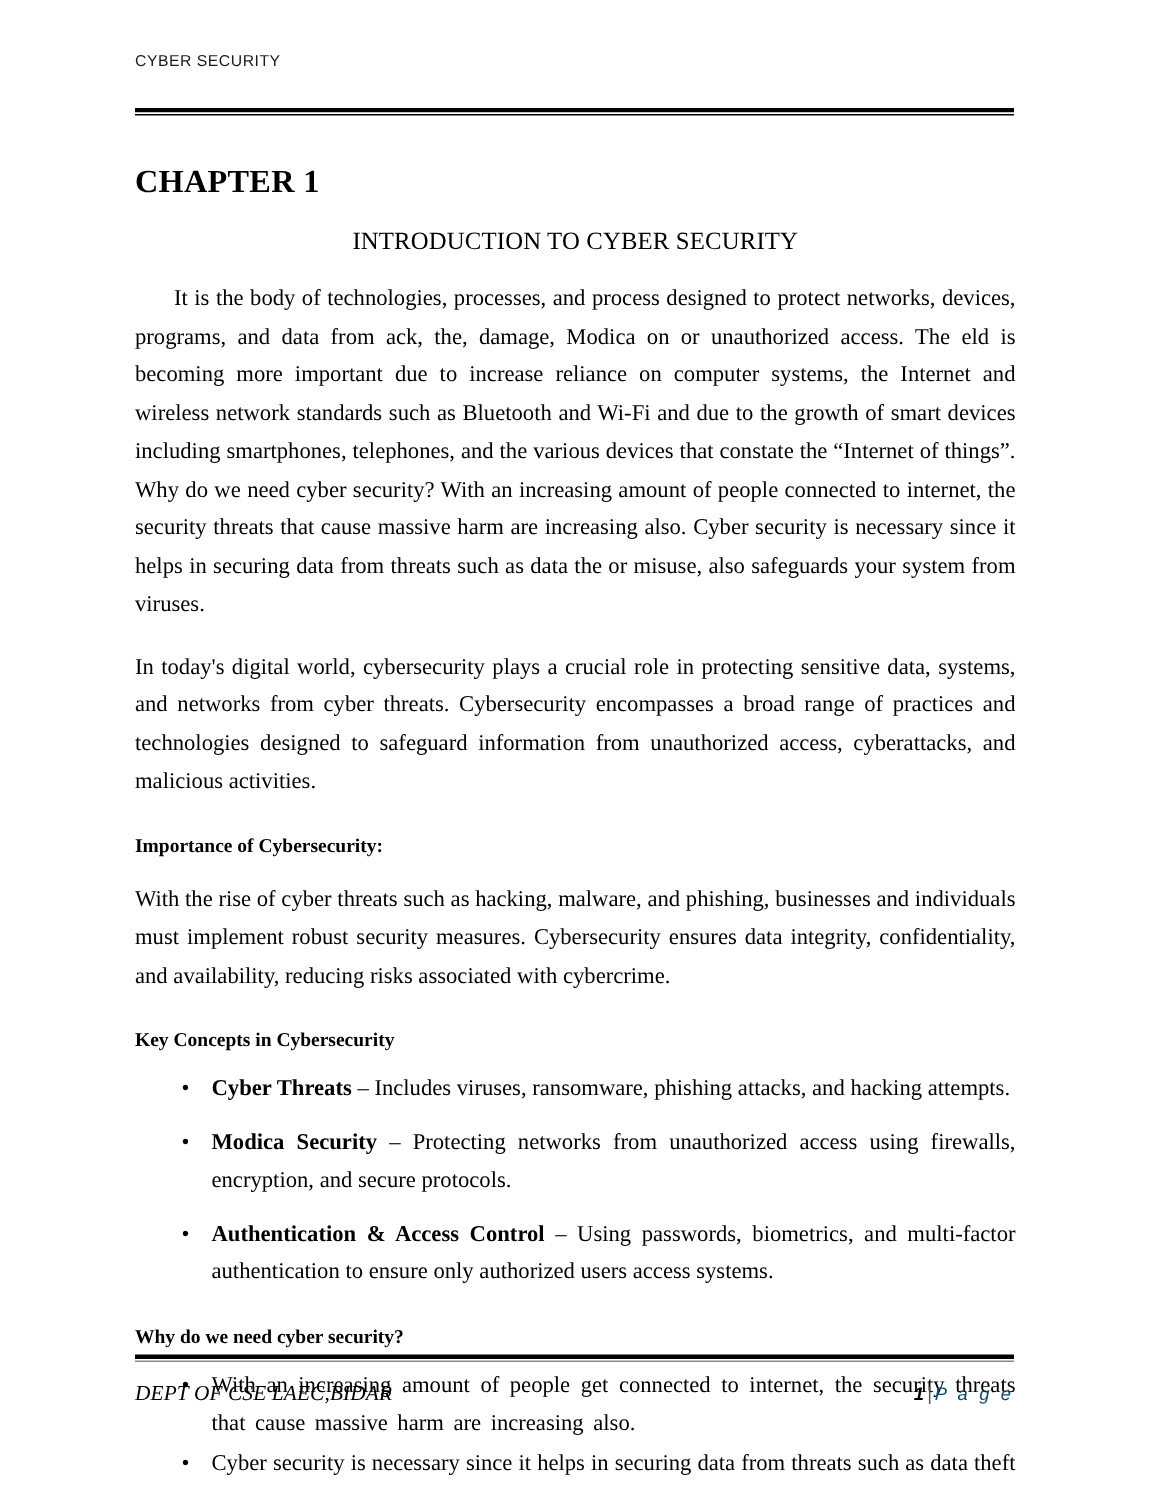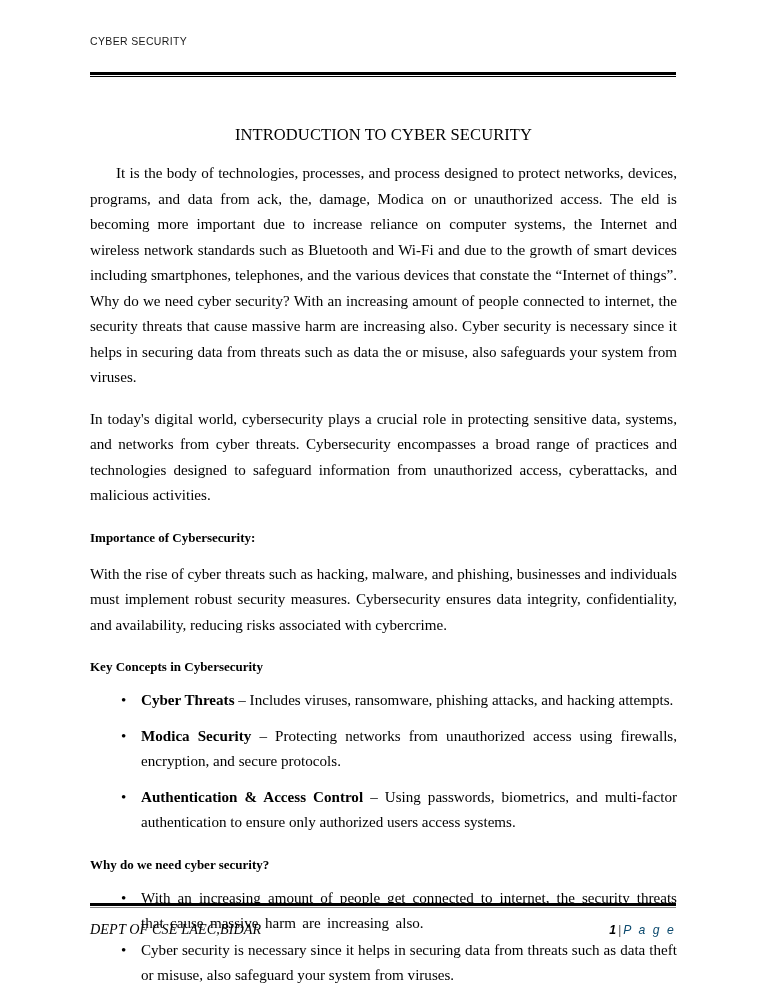--- a/index.html
+++ b/index.html
@@ -212,20 +212,21 @@
     <div class="header-text">CYBER SECURITY</div>
   </div>
   <div class="rule-header">
     <div class="bar-thick"></div>
     <div class="bar-gap"></div>
     <div class="bar-thin"></div>
   </div>
 
   <div class="content">
 
+    <h1 class="chapter-title">CHAPTER 1</h1>
 
     <h2 class="section-title">INTRODUCTION TO CYBER SECURITY</h2>
 
     <p class="body-text indented">It is the body of technologies, processes, and process designed to protect networks, devices, programs, and data from ack, the, damage, Modica on or unauthorized access. The eld is becoming more important due to increase reliance on computer systems, the Internet and wireless network standards such as Bluetooth and Wi-Fi and due to the growth of smart devices including smartphones, telephones, and the various devices that constate the “Internet of things”. Why do we need cyber security?  With an increasing amount of people connected to internet, the security threats that cause massive harm are increasing also. Cyber security is necessary since it helps in securing data from threats such as data the or misuse, also safeguards your system from viruses.</p>
 
     <p class="body-text">In today's digital world, cybersecurity plays a crucial role in protecting sensitive data, systems, and networks from cyber threats. Cybersecurity encompasses a broad range of practices and technologies designed to safeguard information from unauthorized access, cyberattacks, and malicious activities.</p>
 
     <h3 class="sub-heading">Importance of Cybersecurity:</h3>
 
     <p class="body-text tight">With the rise of cyber threats such as hacking, malware, and phishing, businesses and individuals must implement robust security measures. Cybersecurity ensures data integrity, confidentiality, and availability, reducing risks associated with cybercrime.</p>

